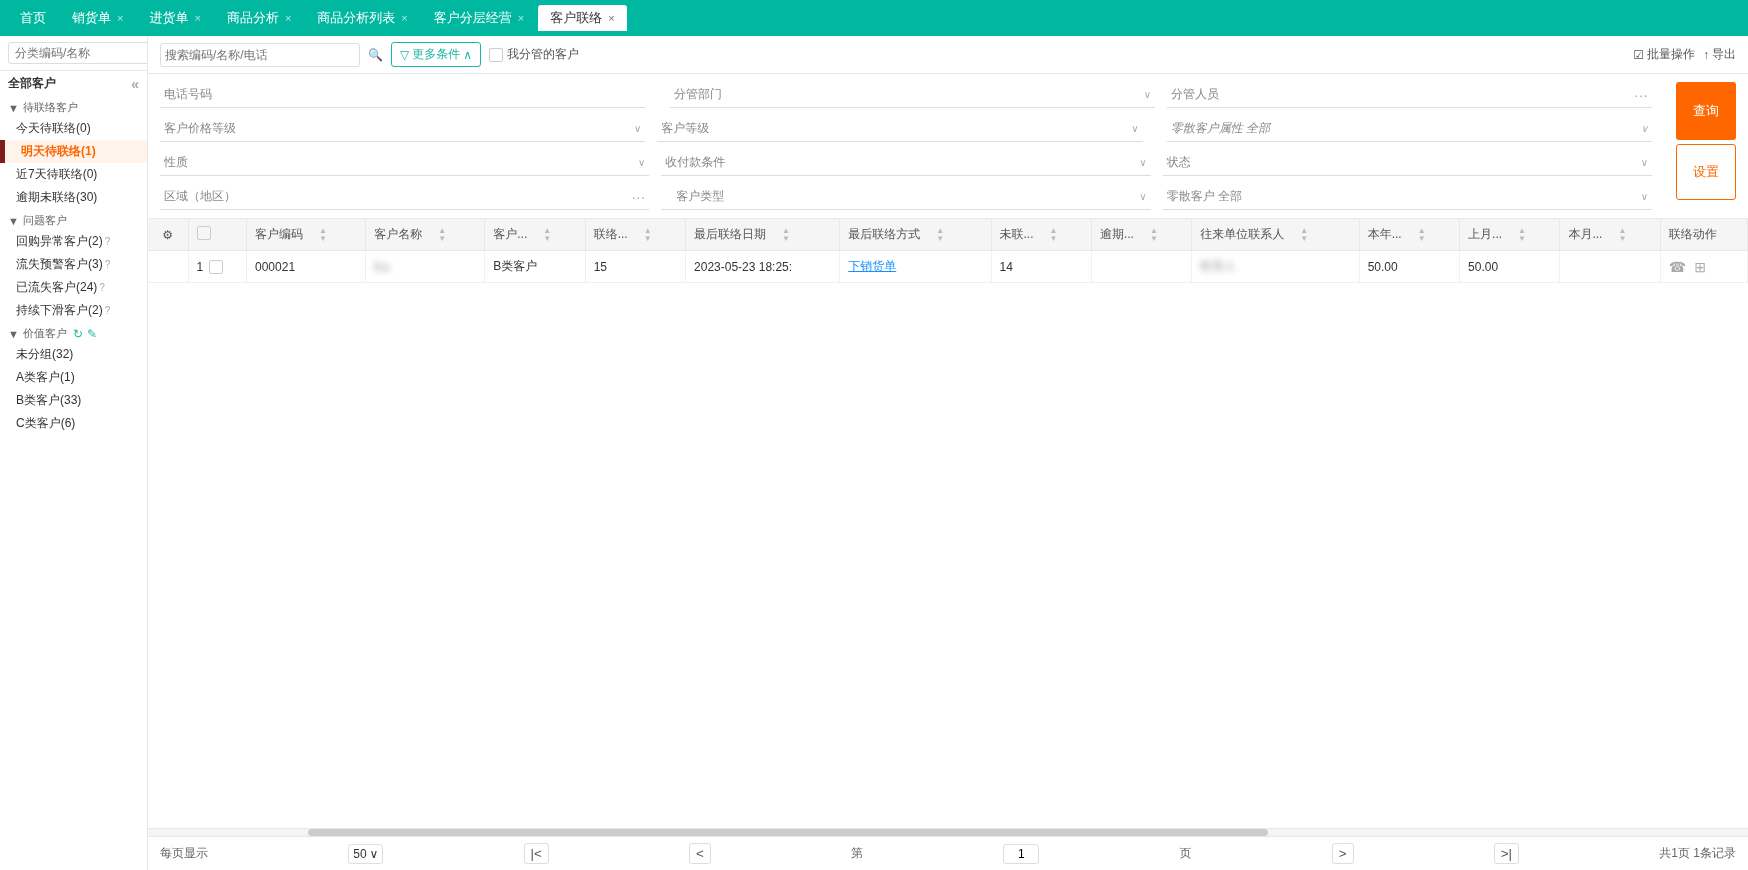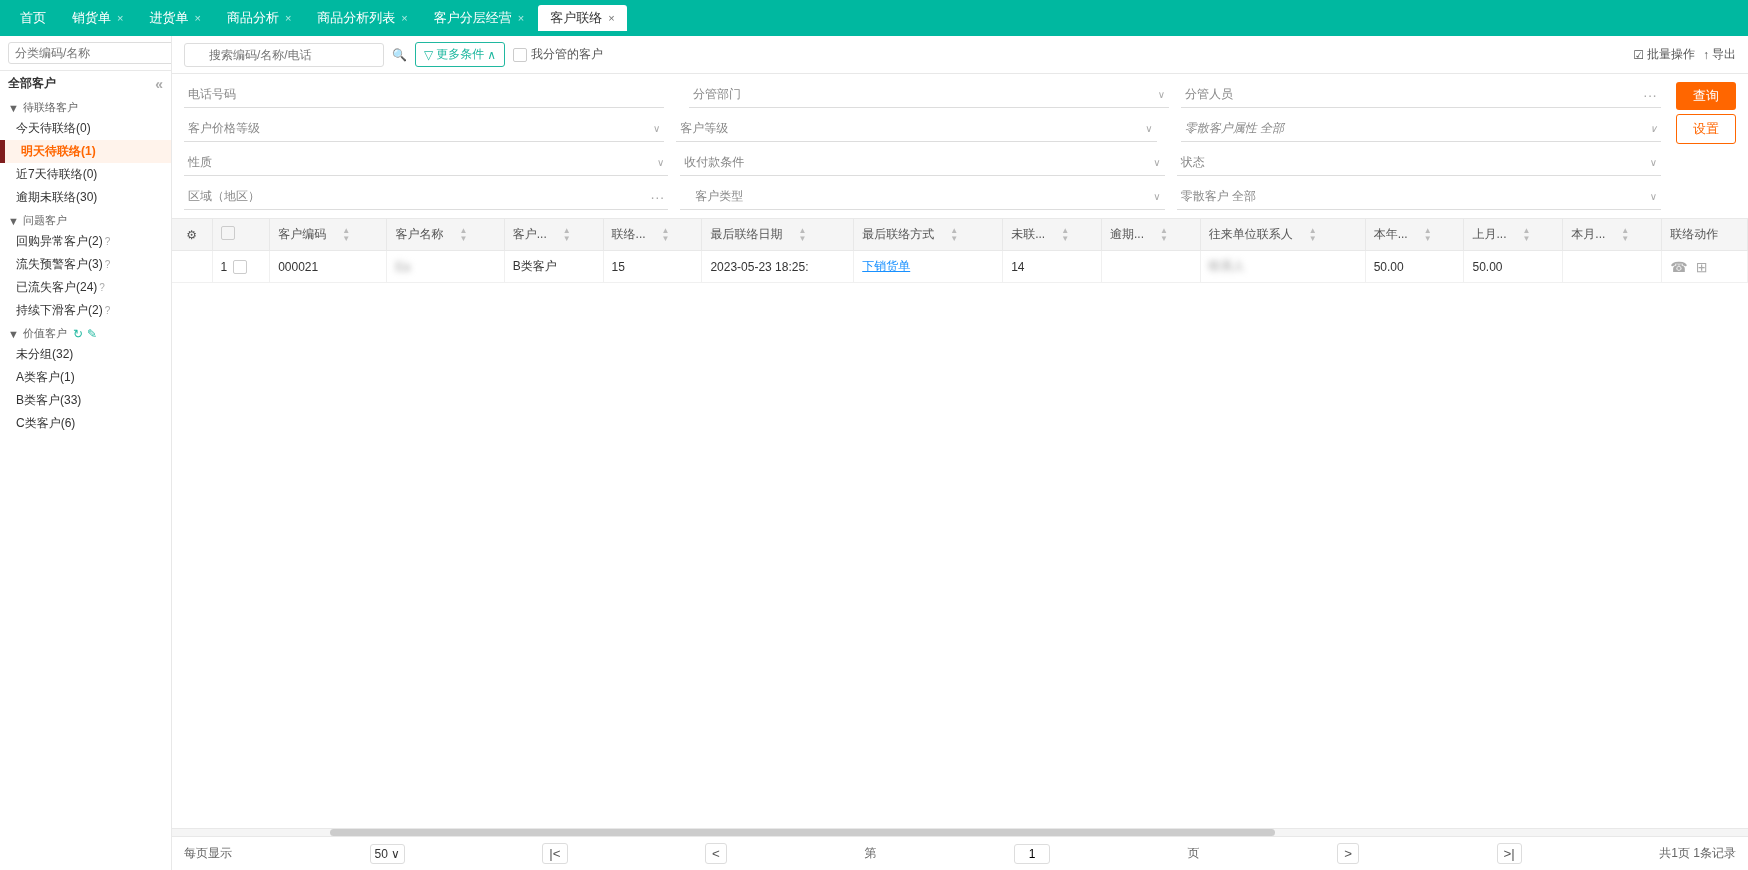--- a/index.html
+++ b/index.html
@@ -9,57 +9,57 @@
     .top-nav { display: flex; align-items: center; background: #00b8a0; height: 36px; padding: 0 8px; gap: 2px; }
     .nav-item { color: #fff; padding: 4px 12px; cursor: pointer; font-size: 13px; white-space: nowrap; border-radius: 3px 3px 0 0; display: flex; align-items: center; gap: 4px; }
     .nav-item.home { background: transparent; }
     .nav-item.active { background: #fff; color: #333; }
     .nav-item .close-x { font-size: 11px; color: inherit; margin-left: 2px; opacity: 0.7; }
 
     
     .main-layout { display: flex; height: calc(870px - 36px); }
 
     
-    .sidebar { width: 172px; background: #fff; border-right: 1px solid #e8e8e8; overflow-y: auto; flex-shrink: 0; }
+    .sidebar { width: 148px; background: #fff; border-right: 1px solid #e8e8e8; overflow-y: auto; flex-shrink: 0; }
     .sidebar-search { display: flex; align-items: center; padding: 6px 8px; border-bottom: 1px solid #e8e8e8; }
     .sidebar-search input { border: 1px solid #ddd; border-radius: 3px; padding: 3px 6px; font-size: 12px; flex: 1; }
     .sidebar-all { display: flex; align-items: center; justify-content: space-between; font-weight: bold; font-size: 12px; padding: 4px 8px; cursor: pointer; }
     .sidebar-all .collapse-icon { font-size: 14px; color: #aaa; }
     .sidebar-group-title { font-size: 11px; color: #666; padding: 4px 8px 2px; display: flex; align-items: center; gap: 4px; }
     .sidebar-item { padding: 3px 8px 3px 16px; cursor: pointer; color: #333; font-size: 12px; white-space: nowrap; display: flex; align-items: center; gap: 2px; }
     .sidebar-item.active { background: #fff3eb; color: #f60; border-left: 5px solid #7f1d1d; font-weight: bold; }
     .sidebar-item .help-icon { color: #aaa; font-size: 10px; }
 
     
     .content { flex: 1; display: flex; flex-direction: column; overflow: hidden; }
 
     
     .toolbar { display: flex; align-items: center; padding: 6px 12px; background: #fff; border-bottom: 1px solid #e8e8e8; gap: 8px; }
-    .toolbar input { border: 1px solid #ddd; border-radius: 3px; padding: 4px 24px; font-size: 12px; width: 200px; }
+    .toolbar input { border: 1px solid #ddd; border-radius: 3px; padding: 4px 4px; font-size: 12px; width: 200px; }
     .toolbar .search-btn { color: #aaa; cursor: pointer; }
     .more-filter { display: flex; align-items: center; gap: 3px; color: #20b8a0; cursor: pointer; font-size: 12px; border: 1px solid #20b8a0; border-radius: 3px; padding: 3px 8px; }
     .my-customers { display: flex; align-items: center; gap: 4px; font-size: 12px; color: #555; cursor: pointer; }
     .toolbar-right { margin-left: auto; display: flex; gap: 8px; }
     .bulk-op { display: flex; align-items: center; gap: 3px; color: #555; cursor: pointer; font-size: 12px; }
     .export-btn { display: flex; align-items: center; gap: 3px; color: #555; cursor: pointer; font-size: 12px; }
 
     
     .filter-panel { background: #fff; border-bottom: 1px solid #e8e8e8; padding: 8px 12px; }
     .filter-row { display: flex; align-items: center; margin-bottom: 8px; gap: 0; }
     .filter-row:last-child { margin-bottom: 0; }
     .filter-item { display: flex; align-items: center; flex: 1; min-width: 0; border-bottom: 1px solid #ddd; padding: 4px 4px; position: relative; }
     .filter-item label { color: #888; font-size: 12px; white-space: nowrap; margin-right: 8px; min-width: 70px; }
     .filter-item .filter-select { flex: 1; font-size: 12px; color: #333; display: flex; justify-content: space-between; align-items: center; cursor: pointer; }
     .filter-item .filter-select .arrow-down { color: #aaa; font-size: 10px; }
     .filter-item .filter-dots { color: #aaa; font-size: 14px; cursor: pointer; }
 
     
     .filter-actions { display: flex; flex-direction: column; gap: 4px; margin-left: 12px; }
-    .btn-query { background: #f60; color: #fff; border: none; border-radius: 3px; padding: 5px 16px; cursor: pointer; font-size: 13px; }
-    .btn-set { background: #fff; color: #f60; border: 1px solid #f60; border-radius: 3px; padding: 5px 16px; cursor: pointer; font-size: 13px; }
+    .btn-query { background: #f60; color: #fff; border: none; border-radius: 3px; padding: 20px 16px; cursor: pointer; font-size: 13px; }
+    .btn-set { background: #fff; color: #f60; border: 1px solid #f60; border-radius: 3px; padding: 18px 16px; cursor: pointer; font-size: 13px; }
 
     
     .table-area { flex: 1; overflow: auto; background: #fff; margin: 0; }
     table { width: 100%; border-collapse: collapse; font-size: 12px; }
     thead tr { background: #f5f5f5; }
     th { padding: 7px 8px; border-bottom: 1px solid #e8e8e8; border-right: 1px solid #e8e8e8; color: #555; font-weight: normal; white-space: nowrap; text-align: left; cursor: pointer; }
     th:first-child { width: 40px; text-align: center; }
     td { padding: 7px 8px; border-bottom: 1px solid #f0f0f0; border-right: 1px solid #f0f0f0; white-space: nowrap; color: #333; }
     td:first-child { text-align: center; color: #888; }
     td a { color: #1890ff; text-decoration: underline; cursor: pointer; }
@@ -182,21 +182,21 @@
           <span>批量操作</span>
         </div>
         <div class="export-btn">
           <span>↑</span>
           <span>导出</span>
         </div>
       </div>
     </div>
 
     <div class="filter-panel">
-      <div style="display:flex; gap:3px;">
+      <div style="display:flex; gap:12px;">
 
         <div style="flex:1;">
 
           <div class="filter-row">
             <div class="filter-item" style="flex:1; margin-right:12px;">
               <label>电话号码</label>
               <div class="filter-select">
                 <span></span>
               </div>
             </div>

